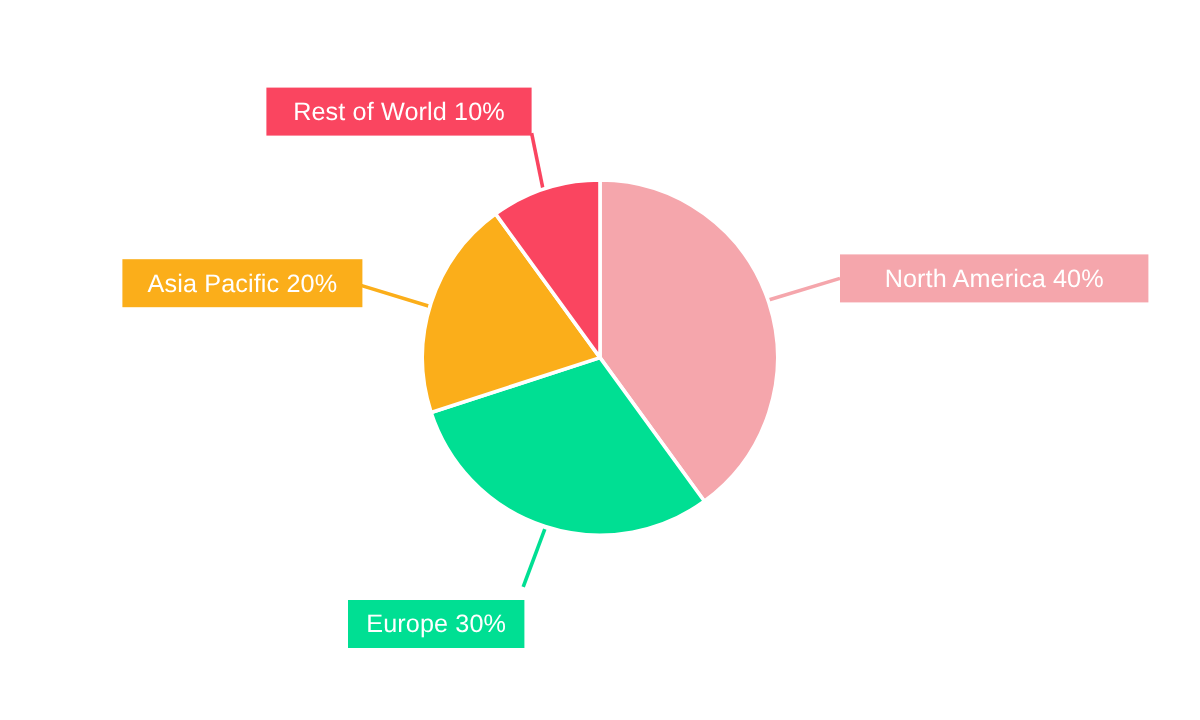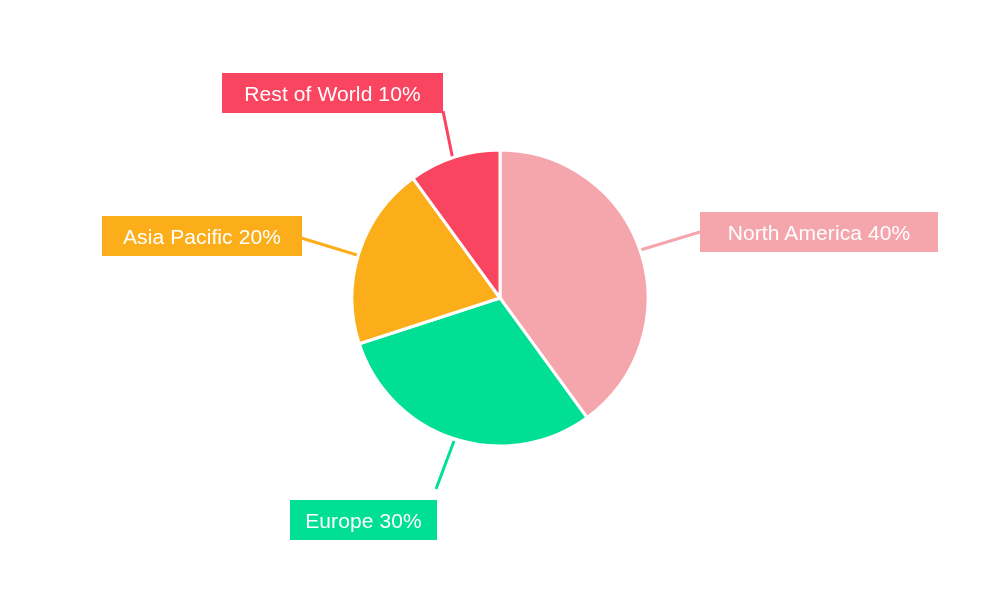--- a/index.html
+++ b/index.html
@@ -54,21 +54,21 @@
       </g>
     <g id="pie-slices">
         <path d="M 500 298 L 500 150 A 148 148 0 0 1 586.9922173392861 417.7345151674922 Z" fill="#F5A6AC" stroke="#ffffff" stroke-width="3" stroke-linejoin="round"></path>
         <path d="M 500 298 L 586.9922173392861 417.7345151674922 A 148 148 0 0 1 359.24363558831726 343.73451516749225 Z" fill="#00DF93" stroke="#ffffff" stroke-width="3" stroke-linejoin="round"></path>
         <path d="M 500 298 L 359.24363558831726 343.73451516749225 A 148 148 0 0 1 413.00778266071393 178.2654848325078 Z" fill="#FBAE1A" stroke="#ffffff" stroke-width="3" stroke-linejoin="round"></path>
         <path d="M 500 298 L 413.00778266071393 178.2654848325078 A 148 148 0 0 1 500 150 Z" fill="#FA4560" stroke="#ffffff" stroke-width="3" stroke-linejoin="round"></path>
       </g>
   </svg>
 
   <div id="label-layer">
-      <div class="label-box" style="left: 700px; top: 212px; width: 238px; height: 40px; background: rgb(245, 166, 172);">
+      <div class="label-box" style="left: 700px; top: 212px; width: 257px; height: 40px; background: rgb(245, 166, 172);">
         <span>North America 40%</span>
       </div>
       <div class="label-box" style="left: 290px; top: 488px; width: 147px; height: 40px; background: rgb(0, 223, 147); margin-top: 12px;">
         <span>Europe 30%</span>
       </div>
       <div class="label-box" style="left: 102px; top: 216px; width: 200px; height: 40px; background: rgb(251, 174, 26);">
         <span>Asia Pacific 20%</span>
       </div>
       <div class="label-box" style="left: 222px; top: 73px; width: 221px; height: 40px; background: rgb(250, 69, 96);">
         <span>Rest of World 10%</span>

